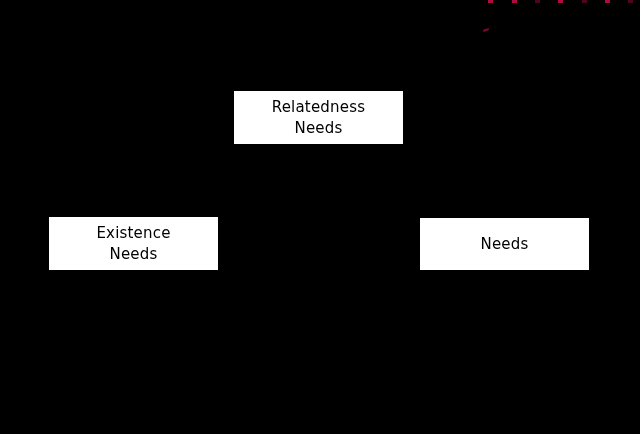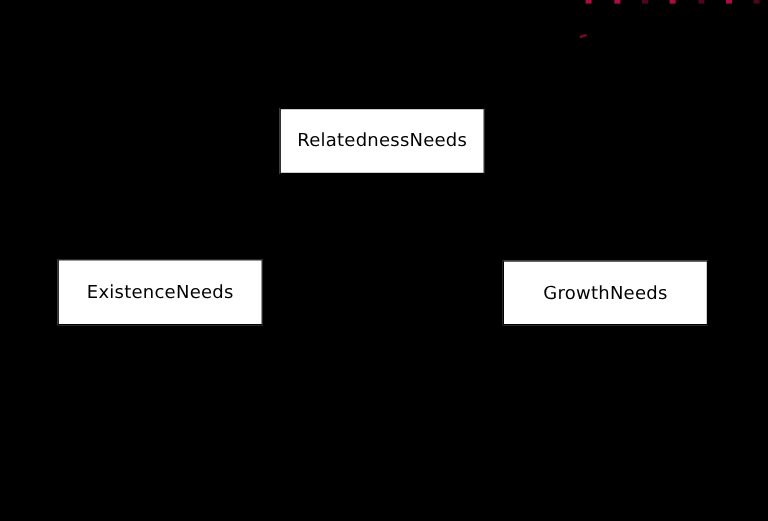--- a/index.html
+++ b/index.html
@@ -13,21 +13,21 @@
   .canvas {
     position: relative;
     width: 640px; height: 434px;
     background: #000000;
   }
   .node {
     position: absolute;
     background: #ffffff;
     border: 1px solid #000000;
     display: flex;
-    flex-direction: row;
+    flex-direction: column;
     align-items: center;
     justify-content: center;
     text-align: center;
     color: #000000;
     font-size: 15px;
     line-height: 21px;
     letter-spacing: 0.2px;
   }
   .node-relatedness { left: 233px; top: 90px;  width: 171px; height: 55px; }
   .node-existence   { left: 48px;  top: 216px; width: 171px; height: 55px; }
@@ -79,17 +79,16 @@
     <span>Relatedness</span>
     <span>Needs</span>
   </div>
 
   <div class="node node-existence">
     <span>Existence</span>
     <span>Needs</span>
   </div>
 
   <div class="node node-growth">
-    <span>Growth</span>
     <span>Needs</span>
   </div>
 
 </div>
 
 </body></html>

